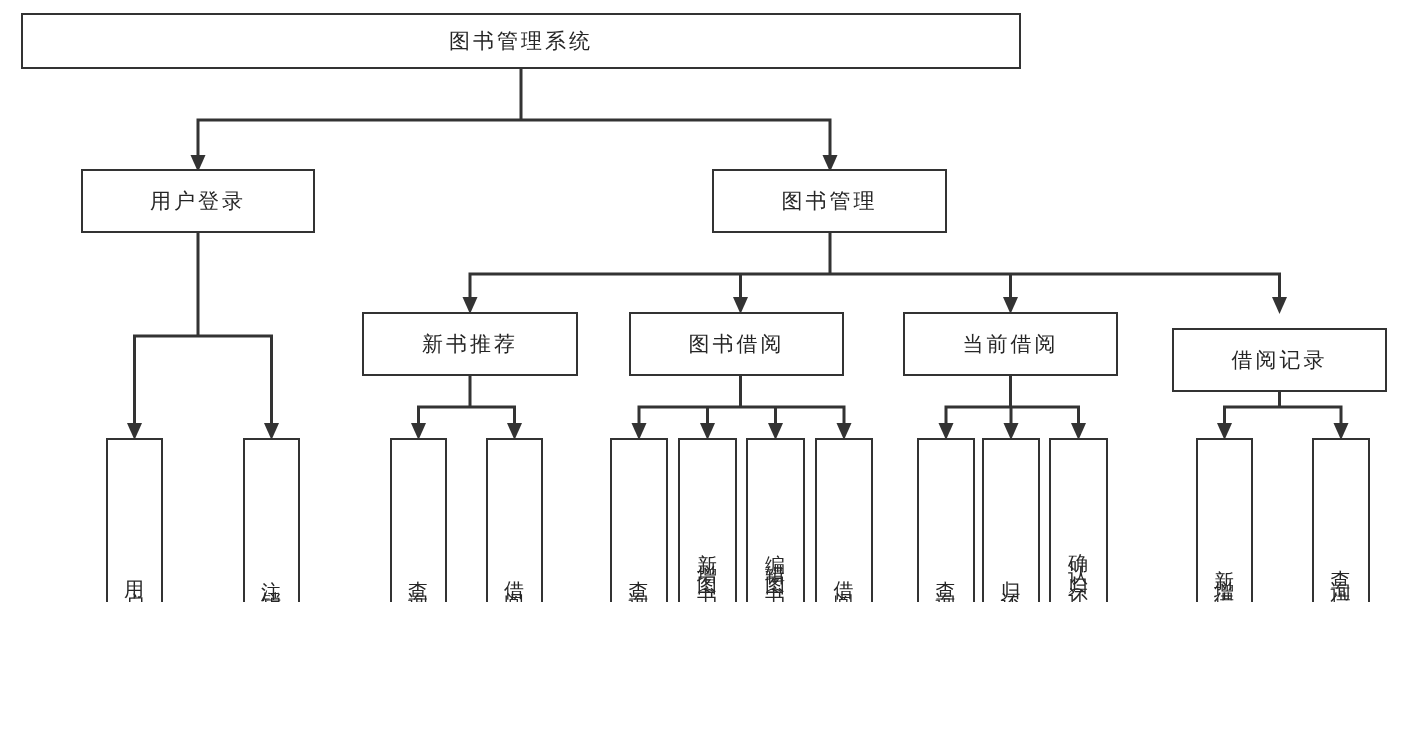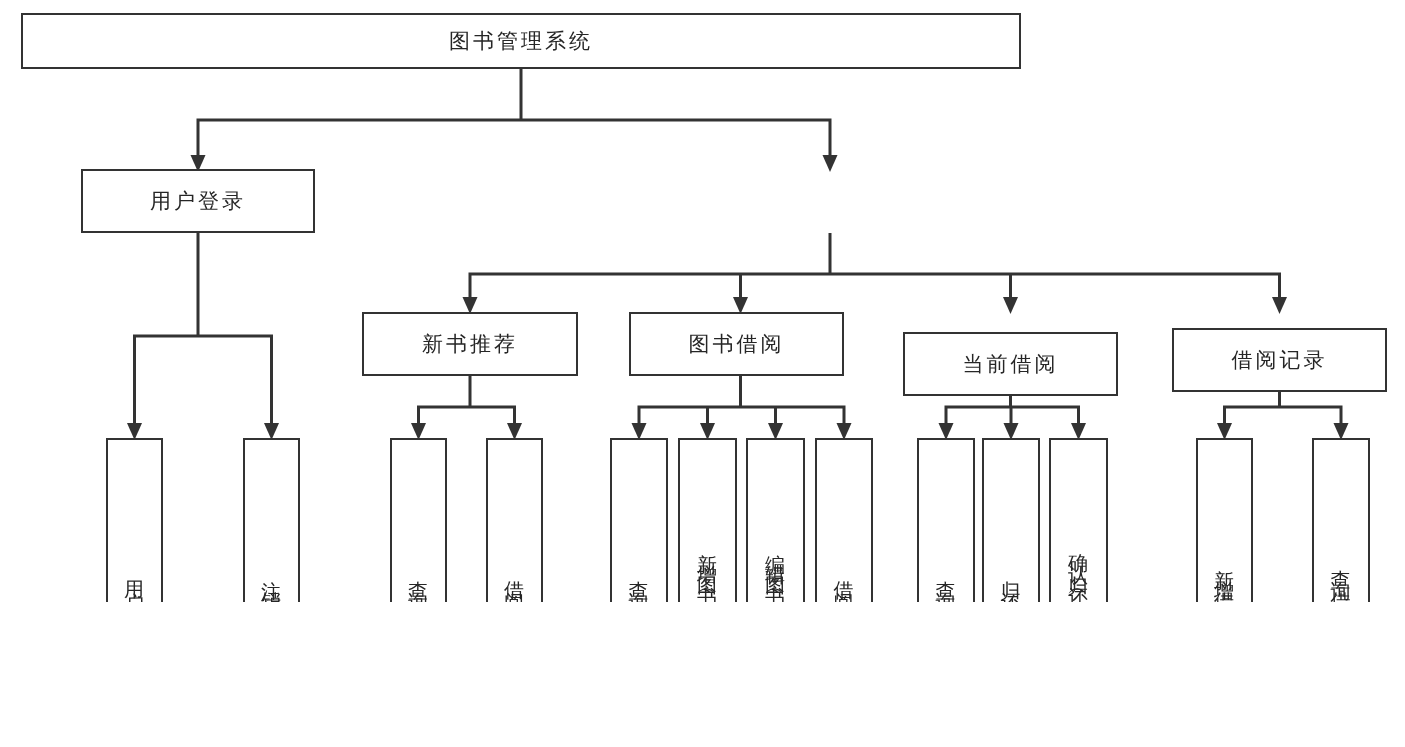--- a/index.html
+++ b/index.html
@@ -86,24 +86,25 @@
     <polygon points="1071,423 1086,423 1078.5,440"></polygon>
 
     <path d="M1279.5 376 V407 M1223 407 H1342.5 M1224.5 407 V425 M1341 407 V425"></path>
     <polygon points="1217,423 1232,423 1224.5,440"></polygon>
     <polygon points="1333.5,423 1348.5,423 1341,440"></polygon>
   </svg>
 
   <div class="node h-node" style="left:21px;top:13px;width:1000px;height:56px;">图书管理系统</div>
 
   <div class="node h-node" style="left:81px;top:169px;width:234px;height:64px;">用户登录</div>
+  <div class="node h-node" style="left:712px;top:169px;width:235px;height:64px;">图书管理</div>
 
   <div class="node h-node" style="left:362px;top:312px;width:216px;height:64px;text-align:right;">新书推荐</div>
   <div class="node h-node" style="left:629px;top:312px;width:215px;height:64px;text-align:right;">图书借阅</div>
-  <div class="node h-node" style="left:903px;top:332px;width:215px;height:64px;">当前借阅</div>
+  <div class="node h-node" style="left:903px;top:312px;width:215px;height:64px;">当前借阅</div>
   <div class="node h-node" style="left:1172px;top:328px;width:215px;height:64px;">借阅记录</div>
 
   <div class="node v-node" style="left:106px;top:438px;width:57px;height:298px;">用户登录</div>
   <div class="node v-node" style="left:243px;top:438px;width:57px;height:298px;">注销登录</div>
 
   <div class="node v-node" style="left:390px;top:438px;width:57px;height:298px;">查询图书</div>
   <div class="node v-node" style="left:486px;top:438px;width:57px;height:298px;">借阅图书</div>
 
   <div class="node v-node" style="left:610px;top:438px;width:58px;height:298px;">查询图书</div>
   <div class="node v-node" style="left:678px;top:438px;width:59px;height:298px;">新增图书（管理员）</div>

